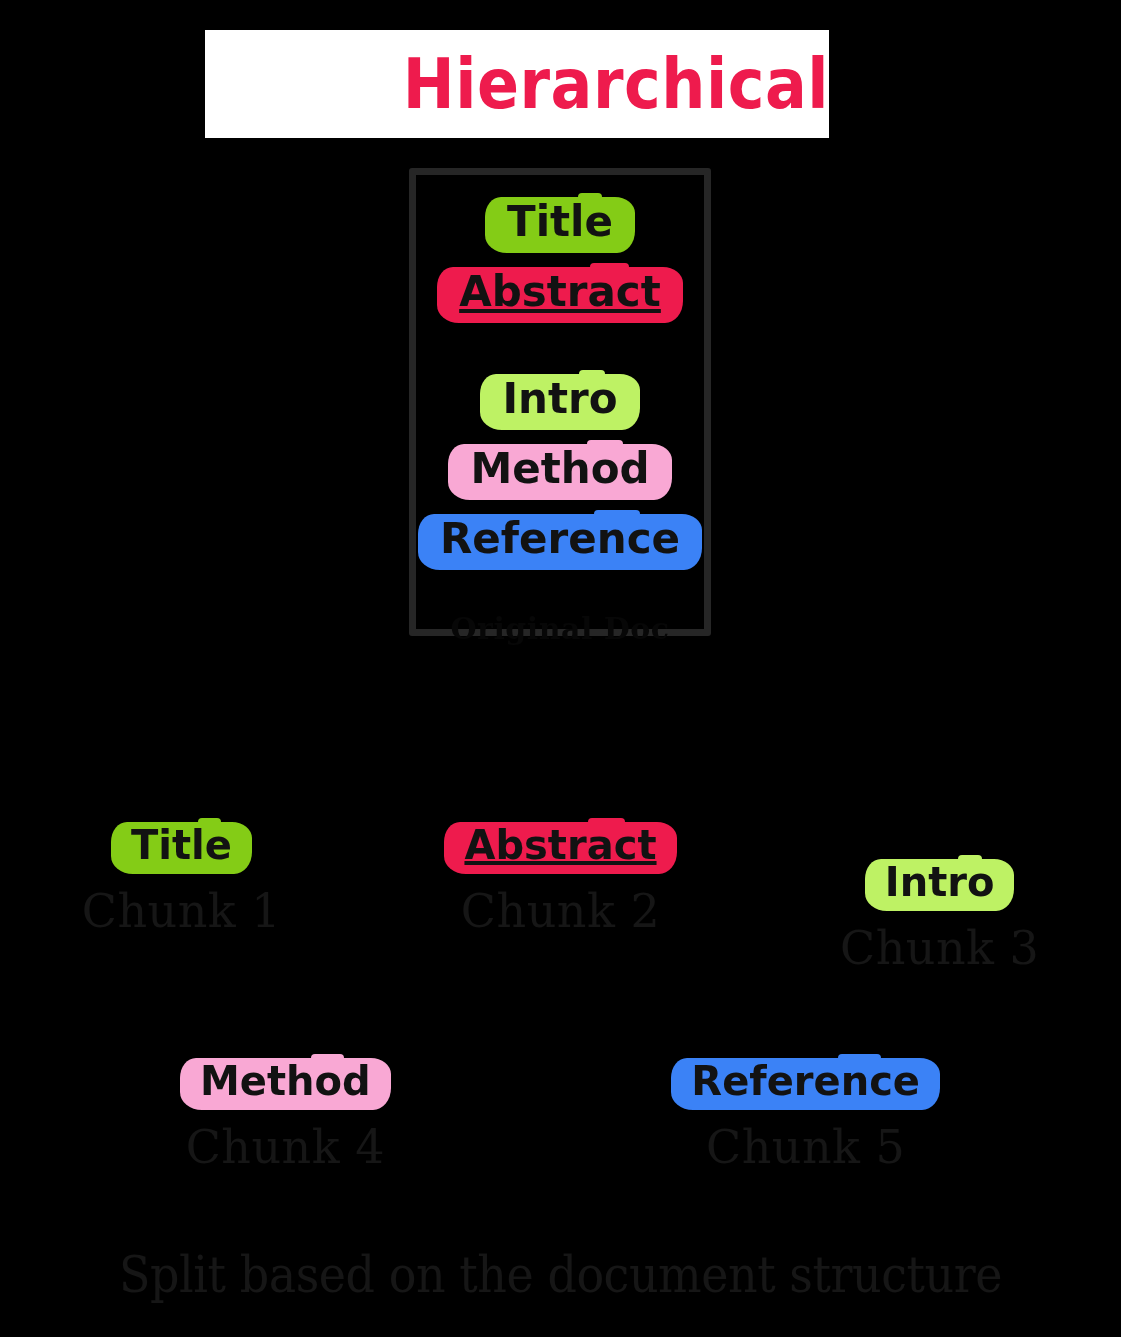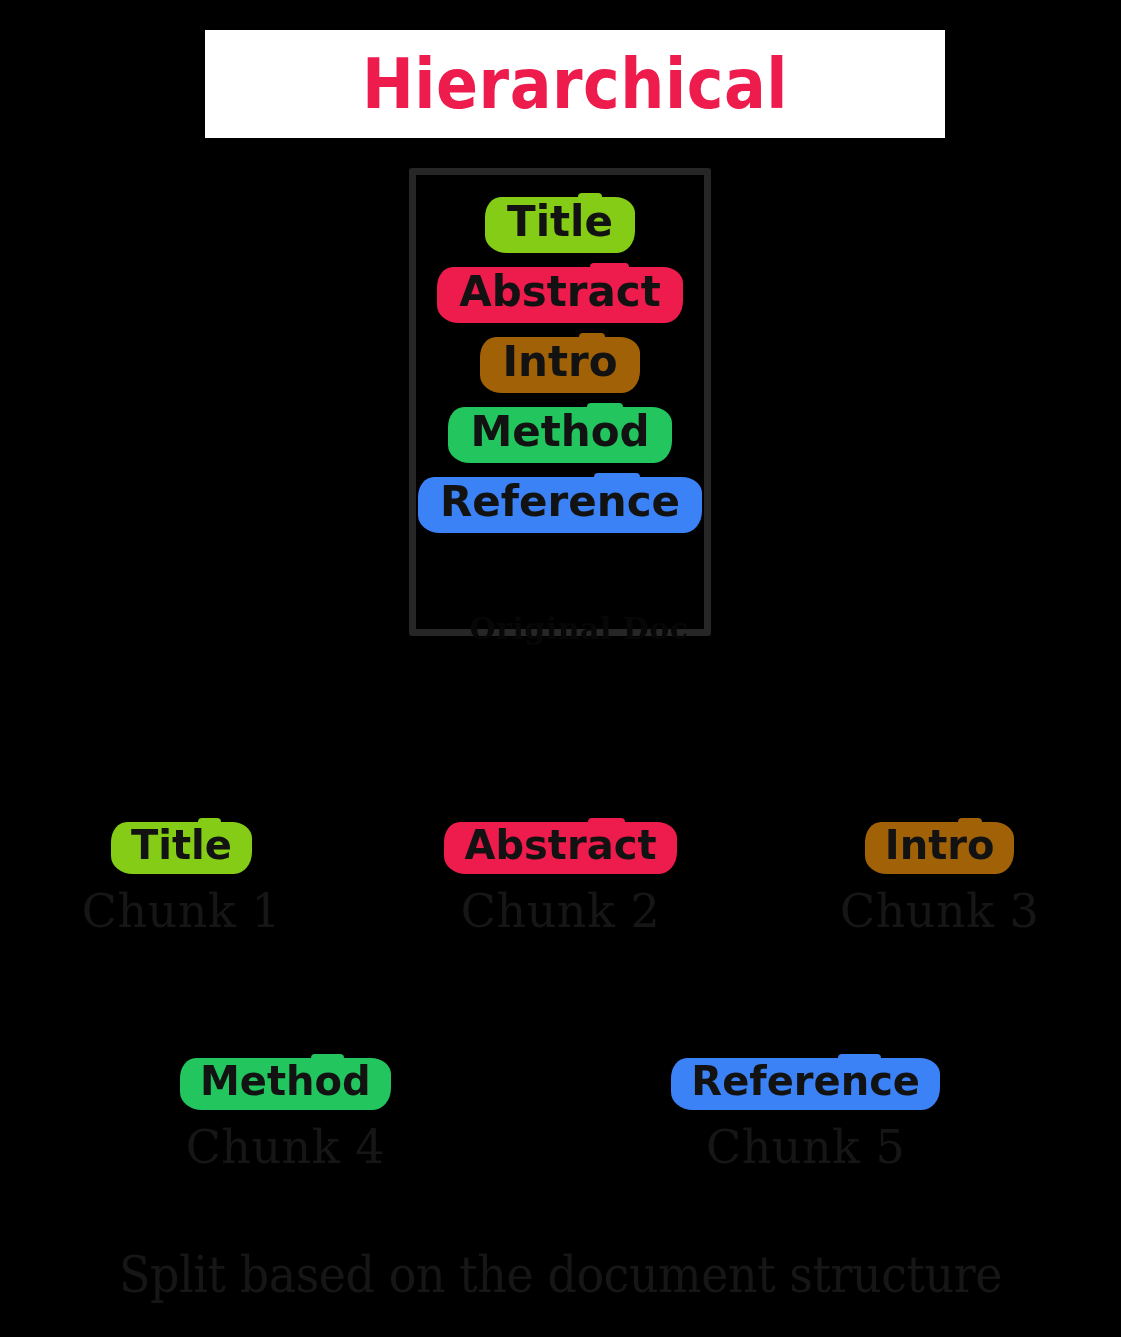--- a/index.html
+++ b/index.html
@@ -15,26 +15,26 @@
   body {
     position: relative;
     font-family: "DejaVu Sans", sans-serif;
   }
 
   
   .title-banner {
     position: absolute;
     left: 205px;
     top: 30px;
-    width: 740px;
+    width: 624px;
     height: 108px;
     background: #ffffff;
     display: flex;
     align-items: center;
-    justify-content: center;
+    justify-content: flex-end;
   }
   .title-text {
     font-family: "DejaVu Sans", sans-serif;
     font-size: 62px;
     font-weight: 700;
     color: #EE1B4D;
     letter-spacing: 0.5px;
     line-height: 1;
     transform: scaleY(1.12);
   }
@@ -87,39 +87,38 @@
     background: inherit;
     border-radius: 4px 4px 0 0;
   }
 
   
   .pill.doc     { font-size: 42px; padding: 4px 22px 10px 22px; }
   .pill.chunk   { font-size: 40px; padding: 3px 20px 9px 20px; }
 
   
   .c-title      { background: #84cc16; }
-  .c-abstract   { background: #EE1B4D; }
-  .c-intro      { background: #a16207; }
-  .c-method     { background: #22c55e; text-align: right; }
+  .c-abstract   { background: #EE1B4D; text-decoration: underline; }
+  .c-intro      { background: #bef264; margin-top: 37px; }
+  .c-method     { background: #f9a8d4; text-align: right; }
   .c-reference  { background: #3b82f6; }
 
   
   .doc-caption {
     position: absolute;
     left: 409px;
     top: 614px;
     width: 302px;
     text-align: center;
     font-family: "DejaVu Serif", serif;
     font-size: 30px;
     font-weight: 700;
     color: #070707;
     letter-spacing: 0.5px;
     line-height: 1;
-    margin-left: 19px;
   }
 
   
   .chunk-row {
     position: absolute;
     display: flex;
     align-items: flex-start;
   }
 
   .chunk-row.row-1 {

